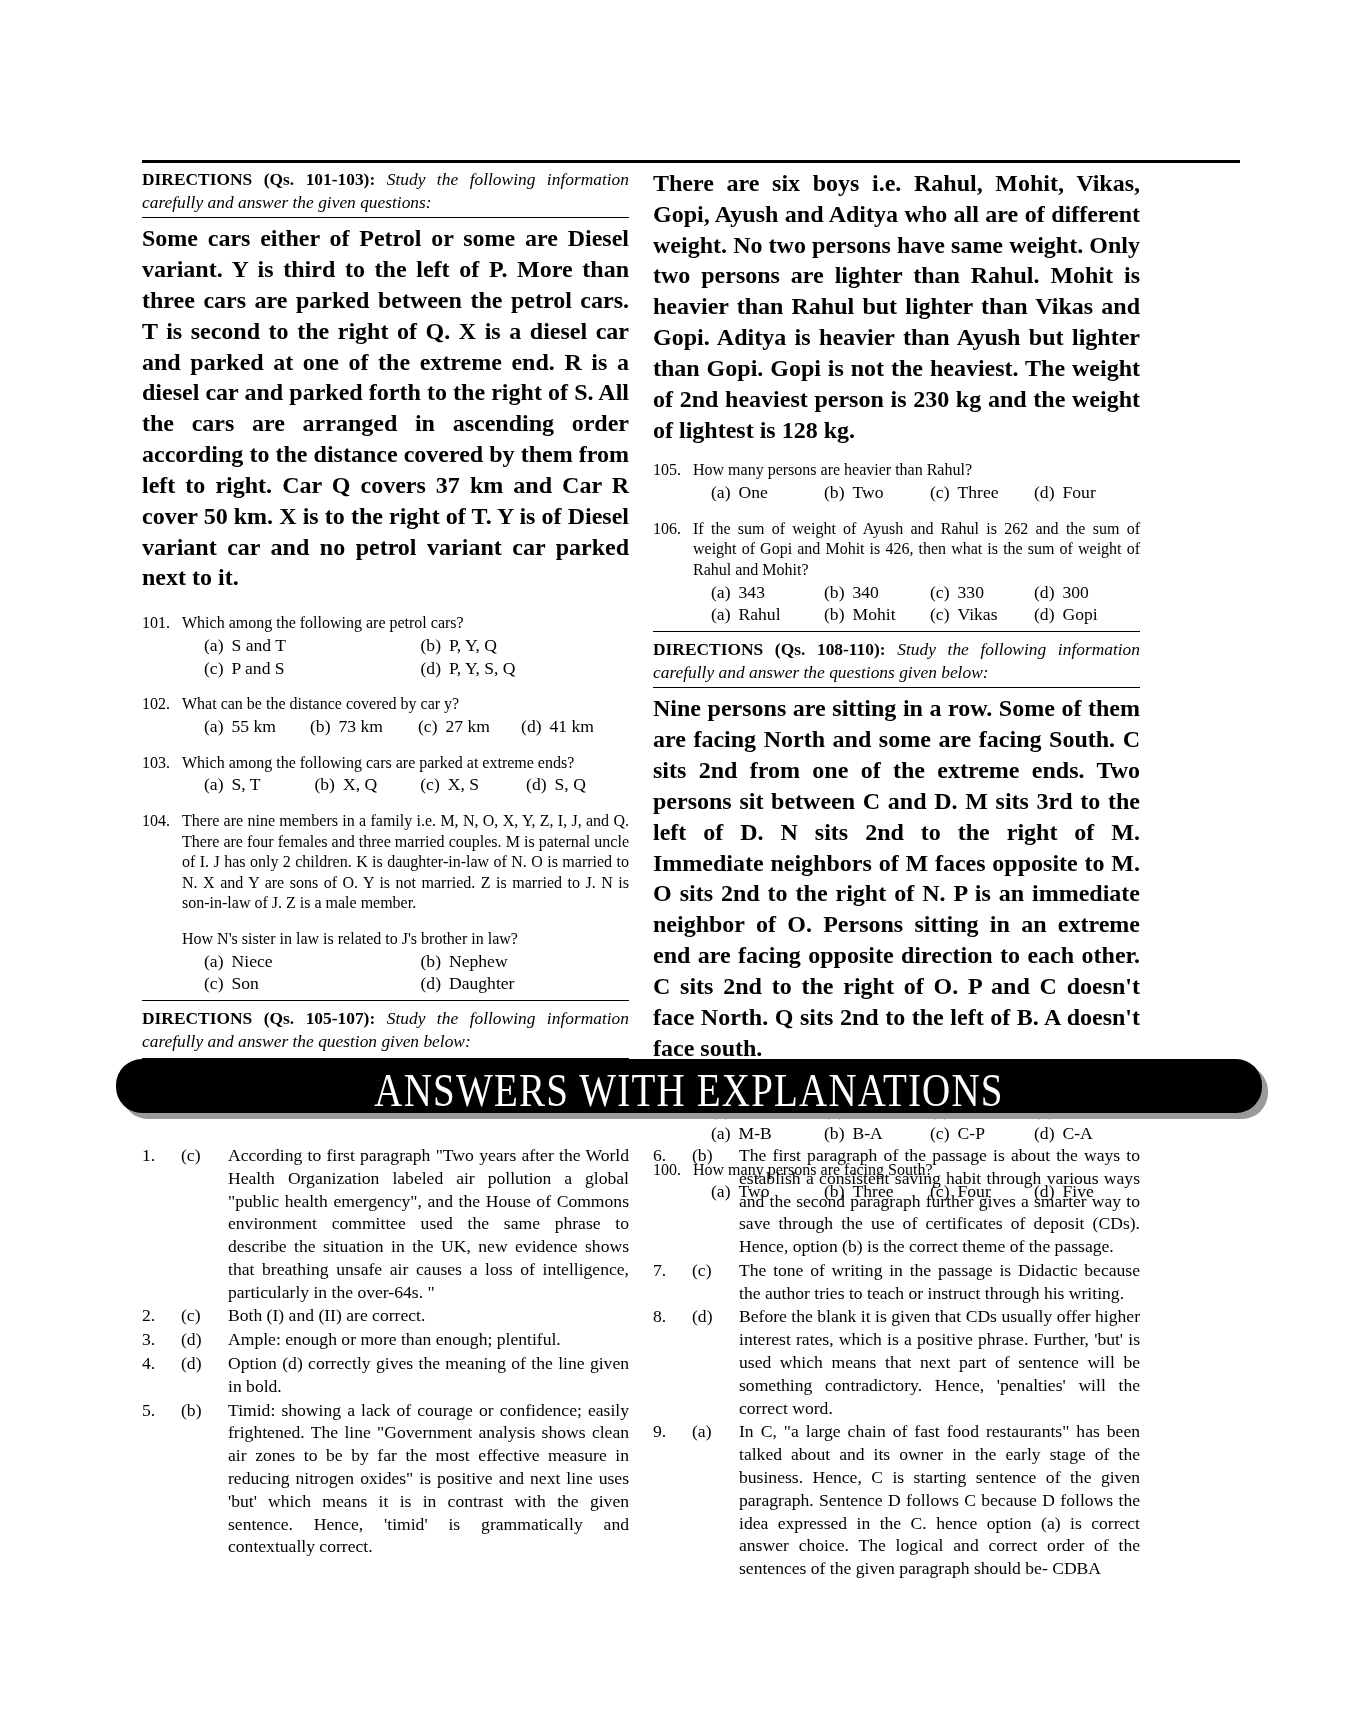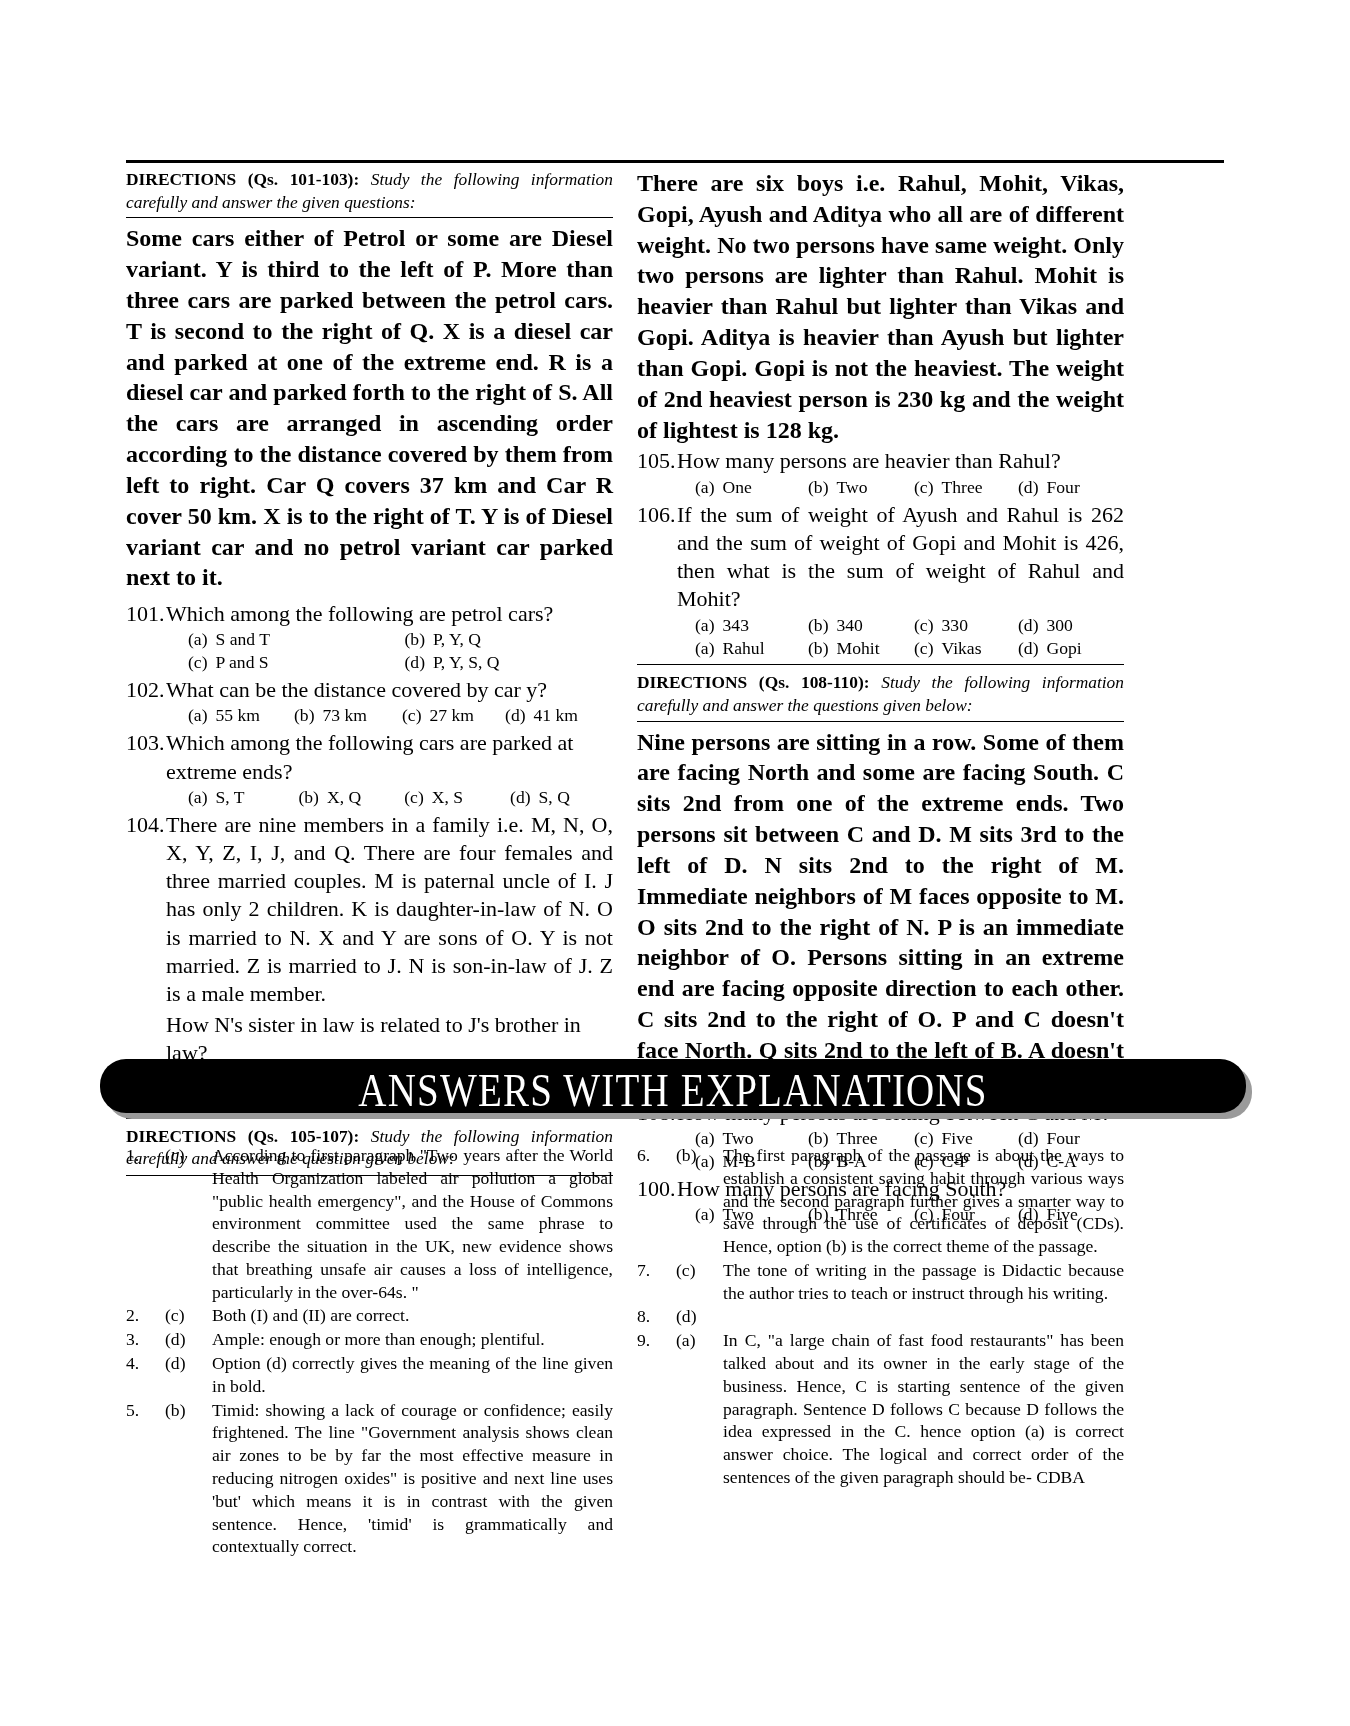--- a/index.html
+++ b/index.html
@@ -10,21 +10,21 @@
   body {
     width: 1350px;
     height: 1726px;
     font-family: "Liberation Serif", "DejaVu Serif", serif;
     color: #000000;
     position: relative;
     overflow: hidden;
   }
   .page {
     position: absolute;
-    left: 0; top: 0;
+    left: 16px; top: 0;
     width: 1224px;
     height: 1726px;
   }
 
   
   .qarea {
     position: absolute;
     left: 126px;
     top: 160px;
     width: 1098px;
@@ -73,23 +73,23 @@
     line-height: 1.285;
     text-align: justify;
     margin: 0 0 2px 0;
     hyphens: none;
     font-weight: bold;
   }
 
   
   .qrow {
     display: flex;
-    font-size: 22px;
+    font-size: 16px;
     line-height: 1.285;
-    margin-top: 2px;
+    margin-top: 15px;
   }
   .qnum {
     flex: 0 0 40px;
     text-align: left;
   }
   .qtext {
     flex: 1 1 auto;
     text-align: justify;
   }
   .qtext.nojust { text-align: left; }
@@ -518,20 +518,21 @@
           <span class="atext">The first paragraph of the passage is about the ways to establish a consistent saving habit through various ways and the second paragraph further gives a smarter way to save through the use of certificates of deposit (CDs). Hence, option (b) is the correct theme of the passage.</span>
         </div>
         <div class="arow">
           <span class="anum">7.</span>
           <span class="alet">(c)</span>
           <span class="atext">The tone of writing in the passage is Didactic because the author tries to teach or instruct through his writing.</span>
         </div>
         <div class="arow">
           <span class="anum">8.</span>
           <span class="alet">(d)</span>
+          <span class="atext">Before the blank it is given that CDs usually offer higher interest rates, which is a positive phrase. Further, 'but' is used which means that next part of sentence will be something contradictory. Hence, 'penalties' will the correct word.</span>
         </div>
         <div class="arow">
           <span class="anum">9.</span>
           <span class="alet">(a)</span>
           <span class="atext last-left">In C, "a large chain of fast food restaurants" has been talked about and its owner in the early stage of the business. Hence, C is starting sentence of the given paragraph. Sentence D follows C because D follows the idea expressed in the C. hence option (a) is correct answer choice. The logical and correct order of the sentences of the given paragraph should be- CDBA</span>
         </div>
       </div>
 
     </div>
   </div>

